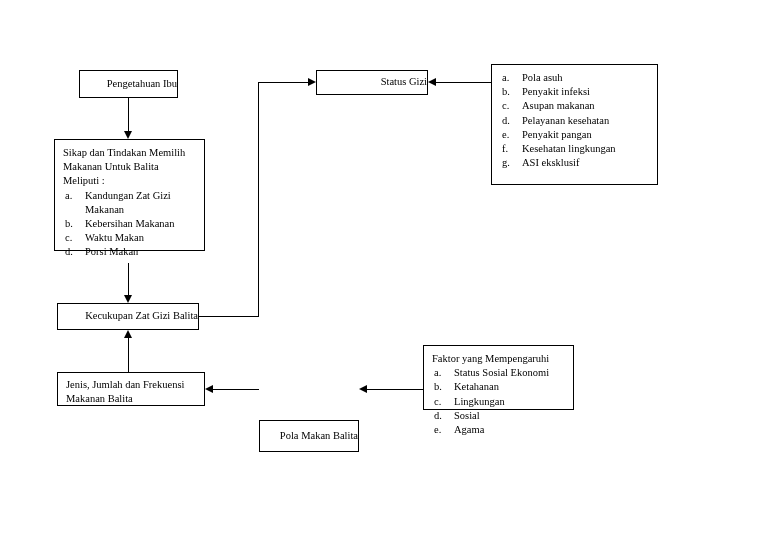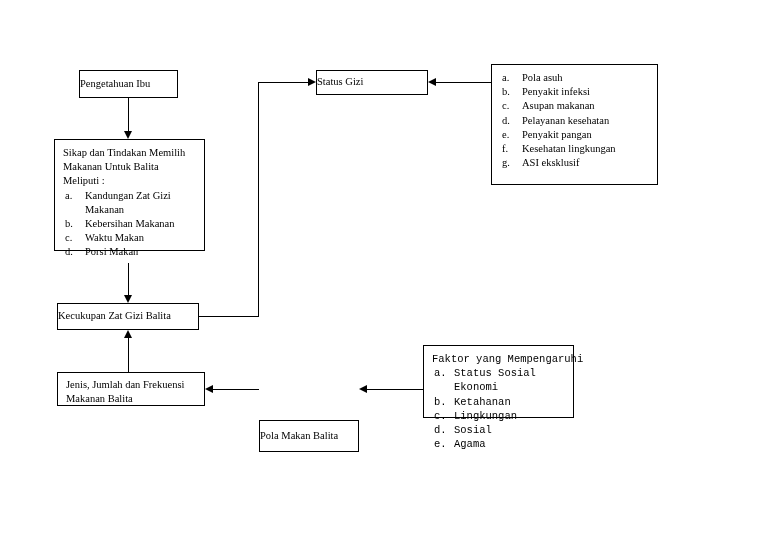--- a/index.html
+++ b/index.html
@@ -24,21 +24,21 @@
     border: 1px solid #000000;
     background: #ffffff;
     box-sizing: border-box;
     font-size: 10.5px;
     line-height: 1.35;
     color: #000000;
   }
   .box-center {
     display: flex;
     align-items: center;
-    justify-content: flex-start;
+    justify-content: flex-end;
     text-align: center;
   }
   .box-left {
     padding: 6px 7px 6px 8px;
   }
   .lead {
     display: block;
     white-space: nowrap;
   }
   ol.alpha {
@@ -196,21 +196,21 @@
 
   <div class="box box-left" style="left:57px; top:372px; width:148px; height:34px; padding-top:5px;">
     <span class="lead">Jenis, Jumlah dan Frekuensi</span>
     <span class="lead">Makanan Balita</span>
   </div>
 
   <div class="box box-center" style="left:259px; top:372px; width:100px; height:32px;margin-top:48px;">
     <span>Pola Makan Balita</span>
   </div>
 
-  <div class="box box-left" style="left:423px; top:345px; width:151px; height:73px;font-family:Liberation Mono, monospace;">
+  <div class="box box-left" style="left:423px; top:345px; width:151px; height:65px;">
     <span class="lead">Faktor yang Mempengaruhi</span>
     <ol class="alpha">
       <li>
         <span class="mark">a.</span>
         <span>Status Sosial Ekonomi</span>
       </li>
       <li>
         <span class="mark">b.</span>
         <span>Ketahanan</span>
       </li>

